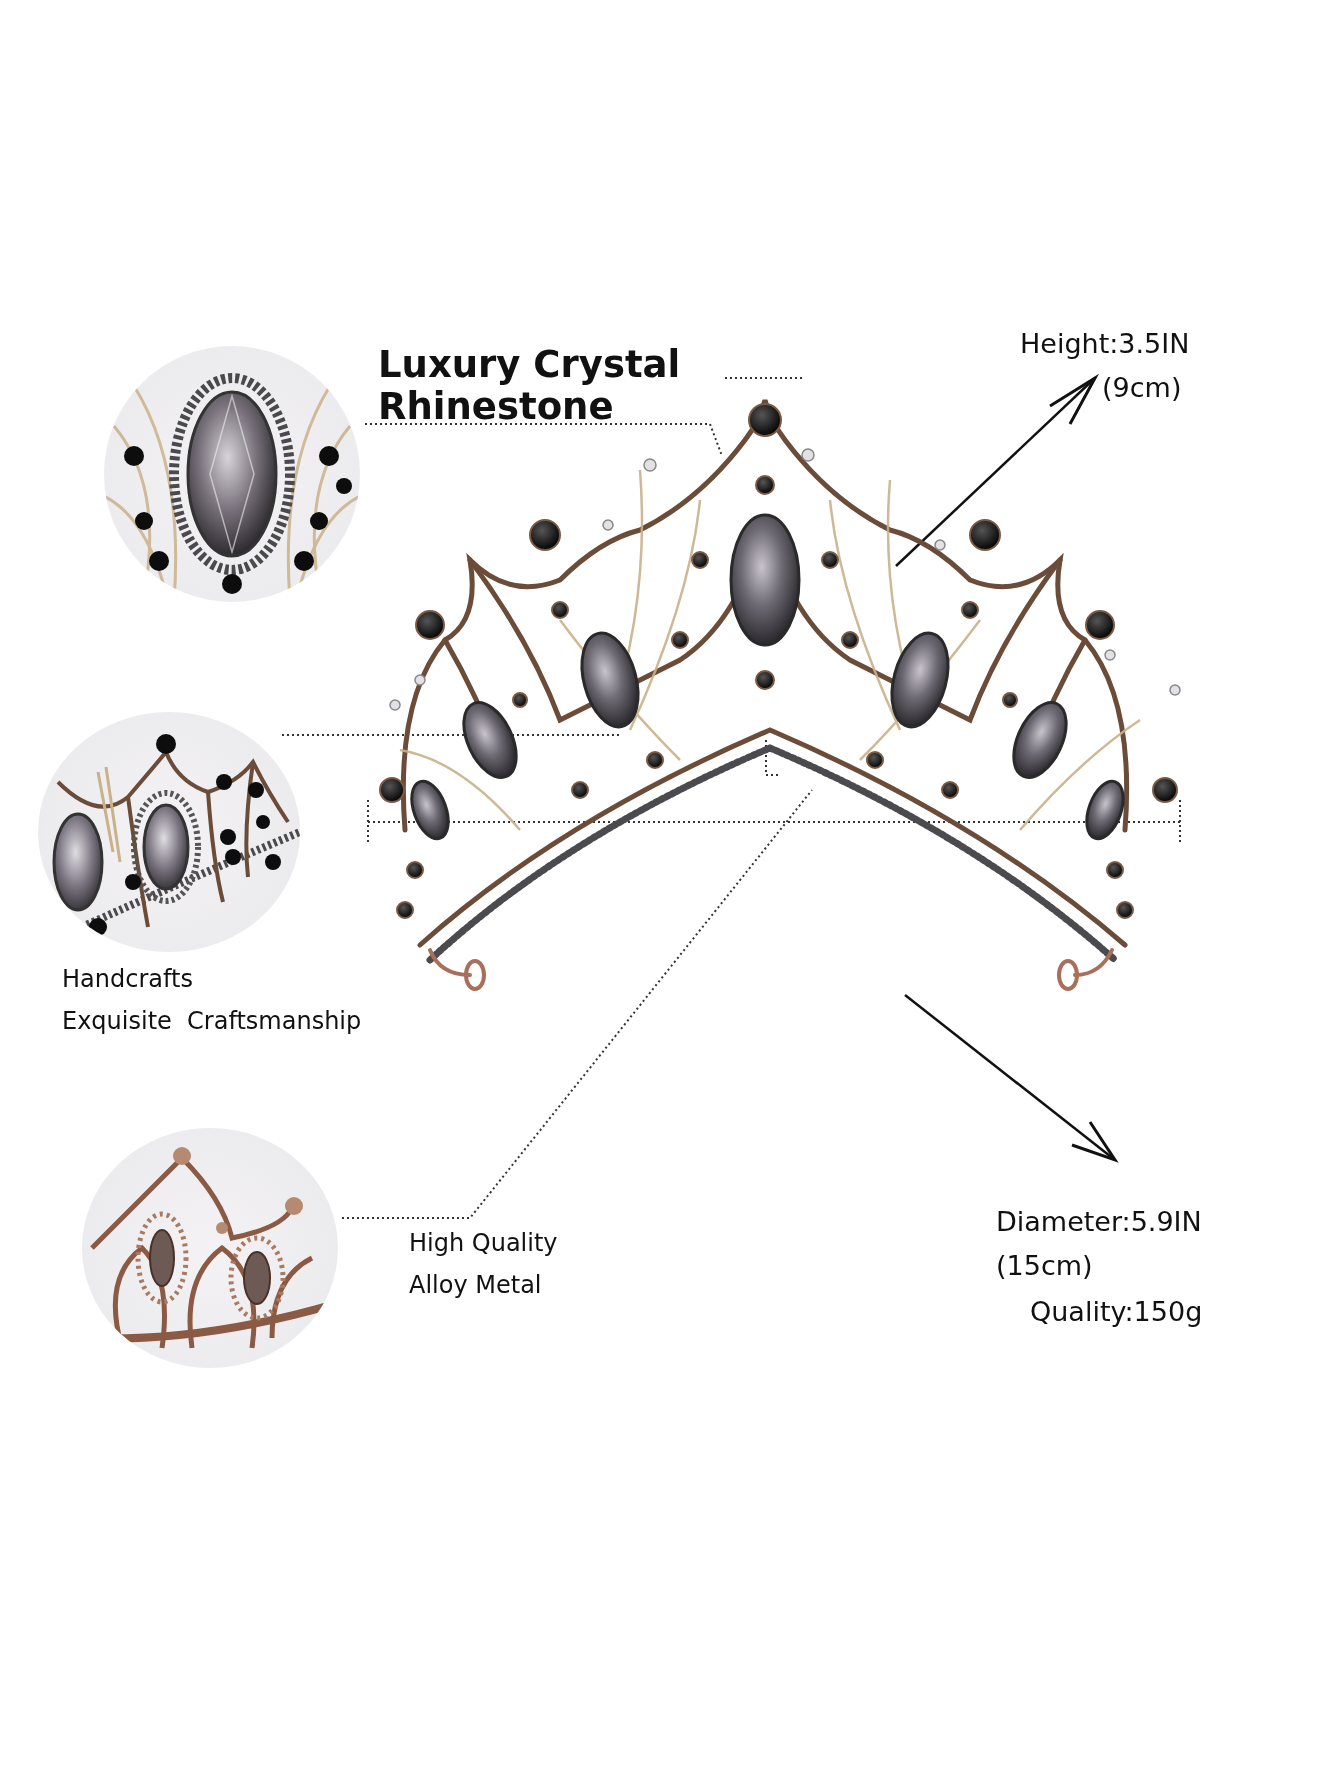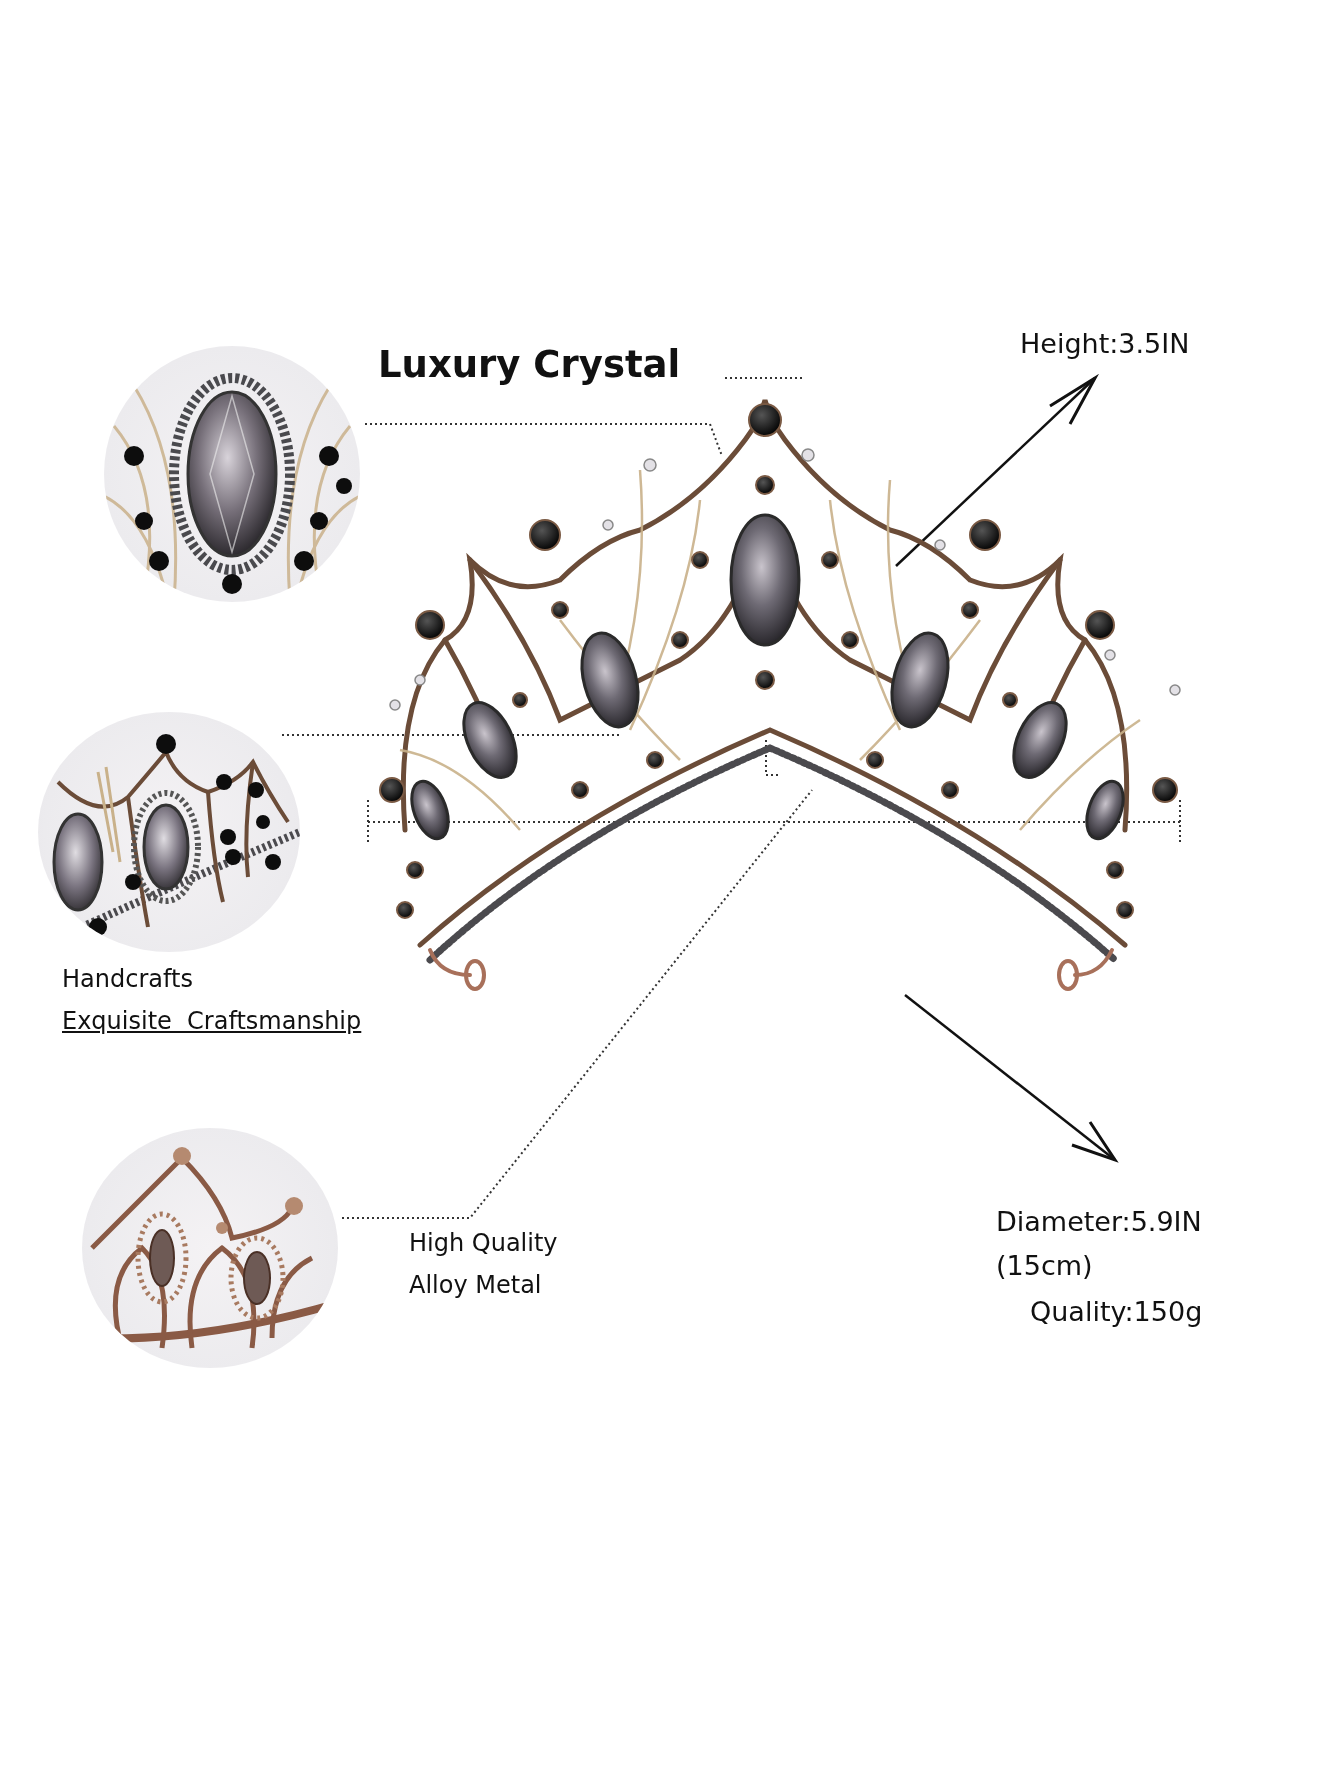--- a/index.html
+++ b/index.html
@@ -222,34 +222,36 @@
     <g fill="#b58a70">
         <circle cx="100" cy="28" r="9"></circle>
         <circle cx="212" cy="78" r="9"></circle>
         <circle cx="140" cy="100" r="6"></circle>
       </g>
   </svg>
 </div>
 
 <div class="abs label bold" style="left:378px; top:324px;">
   <div>Luxury Crystal</div>
+  <div>Rhinestone</div>
 </div>
 
 <div class="abs label" style="left:62px; top:958px;">
   <div>Handcrafts</div>
-  <div style="white-space:pre;text-decoration:underline;">Exquisite  Craftsmanship</div>
+  <div style="white-space:pre;">Exquisite  Craftsmanship</div>
 </div>
 
 <div class="abs label" style="left:370px; top:1222px;margin-left:39px;">
   <div>High Quality</div>
   <div>Alloy Metal</div>
 </div>
 
 <div class="abs spec" style="left:1020px; top:322px; text-align:right;">
   <div>Height:3.5IN</div>
+  <div style="padding-right:8px;">(9cm)</div>
 </div>
 
 <div class="abs spec" style="left:996px; top:1200px; text-align:left;">
   <div>Diameter:5.9IN</div>
   <div style="margin-right:-22px;">(15cm)</div>
 </div>
 
 <div class="abs spec" style="left:1030px; top:1290px;">
   <span>Quality:150g</span>
 </div>

